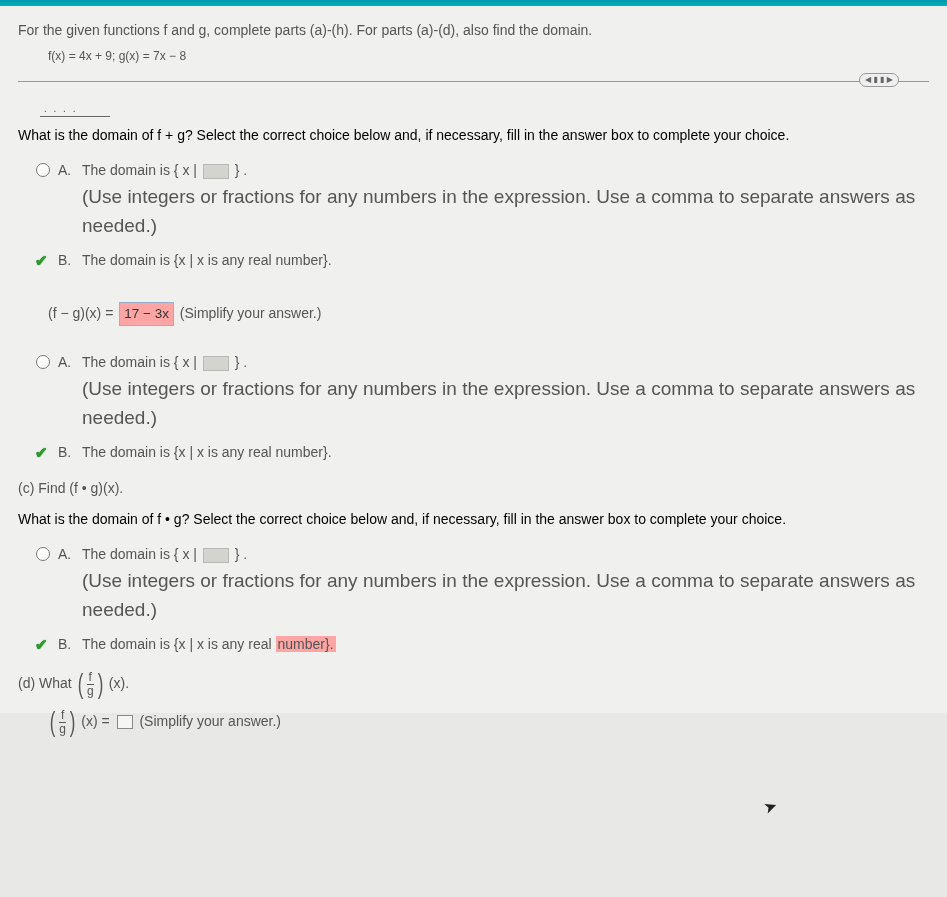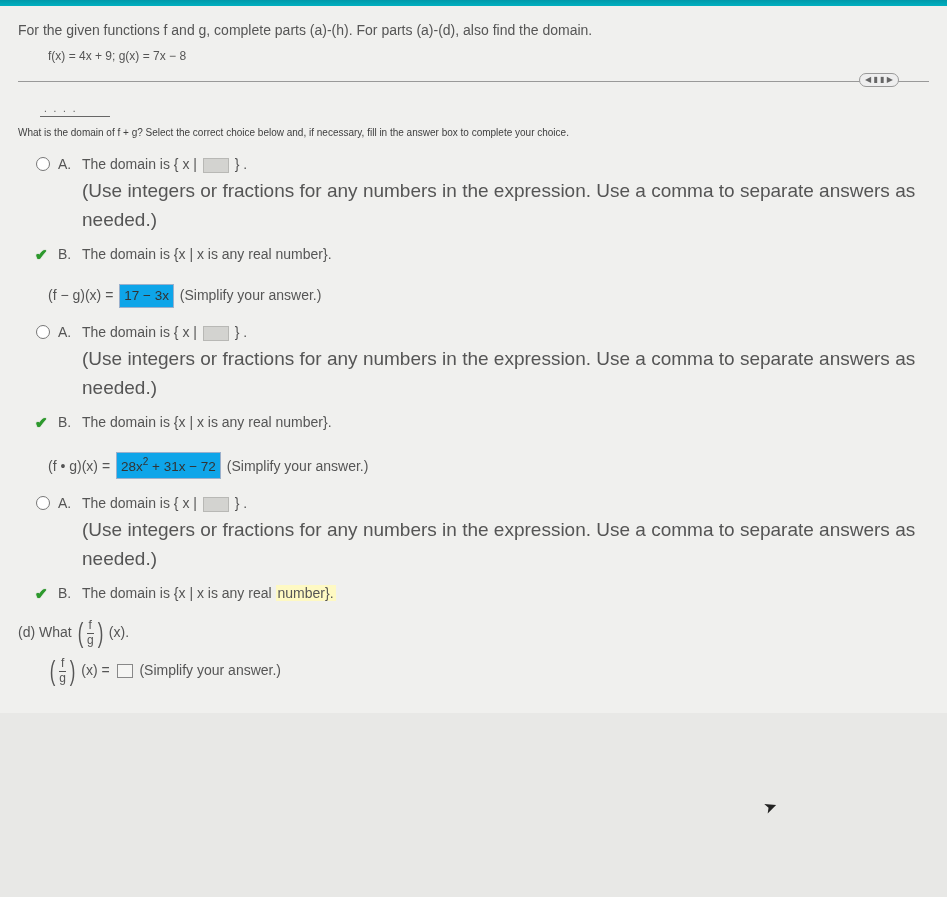--- a/index.html
+++ b/index.html
@@ -55,21 +55,21 @@
       position: absolute;
       left: 22px;
       top: 24px;
       width: 70px;
       border-bottom: 1.5px solid #666;
       font-size: 10px;
       color: #555;
       letter-spacing: 2px;
       padding-left: 4px;
     }
-    .qtext { color: #404040; margin: 8px 0 14px 0; font-size: 10px; }
+    .qtext { color: #000000; margin: 8px 0 14px 0; font-size: 14px; }
     .choices { margin: 8px 0 12px 18px; }
     .choice-row { display: flex; align-items: flex-start; margin-bottom: 10px; }
     .radio-wrap { width: 22px; padding-top: 2px; }
     .radio-circle {
       width: 14px; height: 14px; border: 1.2px solid #777;
       border-radius: 50%; display: inline-block; background: #fff;
     }
     .radio-check {
       width: 16px; height: 16px; display: inline-block; position: relative;
     }
@@ -91,29 +91,29 @@
       width: 26px; height: 15px;
       background: #d3d3d0;
       border: 1px solid #b8b8b5;
       vertical-align: middle;
       margin: 0 2px;
     }
     .part-label { color: #555; margin: 6px 0 10px 0; font-size: 14px; }
     .answer-line { color: #555; margin: 6px 0 10px 30px; font-size: 14px; }
     .answer-box {
       display: inline-block;
-      background: #0ea5e9;
+      background: #fca5a5;
       border: 1px solid #9bb0cc;
       padding: 1px 4px;
       color: #333;
       font-size: 13.5px;
-      margin: 4px 2px;
+      margin: 16px 2px;
     }
     .highlighted-word {
-      background: #fef9c3;
+      background: #fca5a5;
       padding: 0 2px;
     }
     sup { font-size: 10px; vertical-align: super; }
     .frac-paren {
       display: inline-flex;
       align-items: center;
       vertical-align: middle;
     }
     .big-paren-l, .big-paren-r {
       font-size: 28px;
@@ -198,26 +198,23 @@
         <div class="sub-note">(Use integers or fractions for any numbers in the expression. Use a comma to separate answers as needed.)</div>
       </span>
     </div>
     <div class="choice-row">
       <span class="radio-wrap"><span class="radio-check"></span></span>
       <span class="choice-letter">B.</span>
       <span class="choice-body">The domain is {x | x is any real number}.</span>
     </div>
   </div>
 
-  <div class="answer-line">
-    <span>(f • g)(x) =</span>
-    <span class="answer-box">28x<sup>2</sup> + 31x − 72</span>
-    <span>(Simplify your answer.)</span>
-  </div>
-
+  <div class="part-label">(c) Find (f • g)(x).</div>
+
+  <div class="qtext">What is the domain of f • g? Select the correct choice below and, if necessary, fill in the answer box to complete your choice.</div>
   <div class="choices">
     <div class="choice-row">
       <span class="radio-wrap"><span class="radio-circle"></span></span>
       <span class="choice-letter">A.</span>
       <span class="choice-body">
         <span>The domain is { x | </span><span class="blank-box"></span><span> } .</span>
         <div class="sub-note">(Use integers or fractions for any numbers in the expression. Use a comma to separate answers as needed.)</div>
       </span>
     </div>
     <div class="choice-row">

